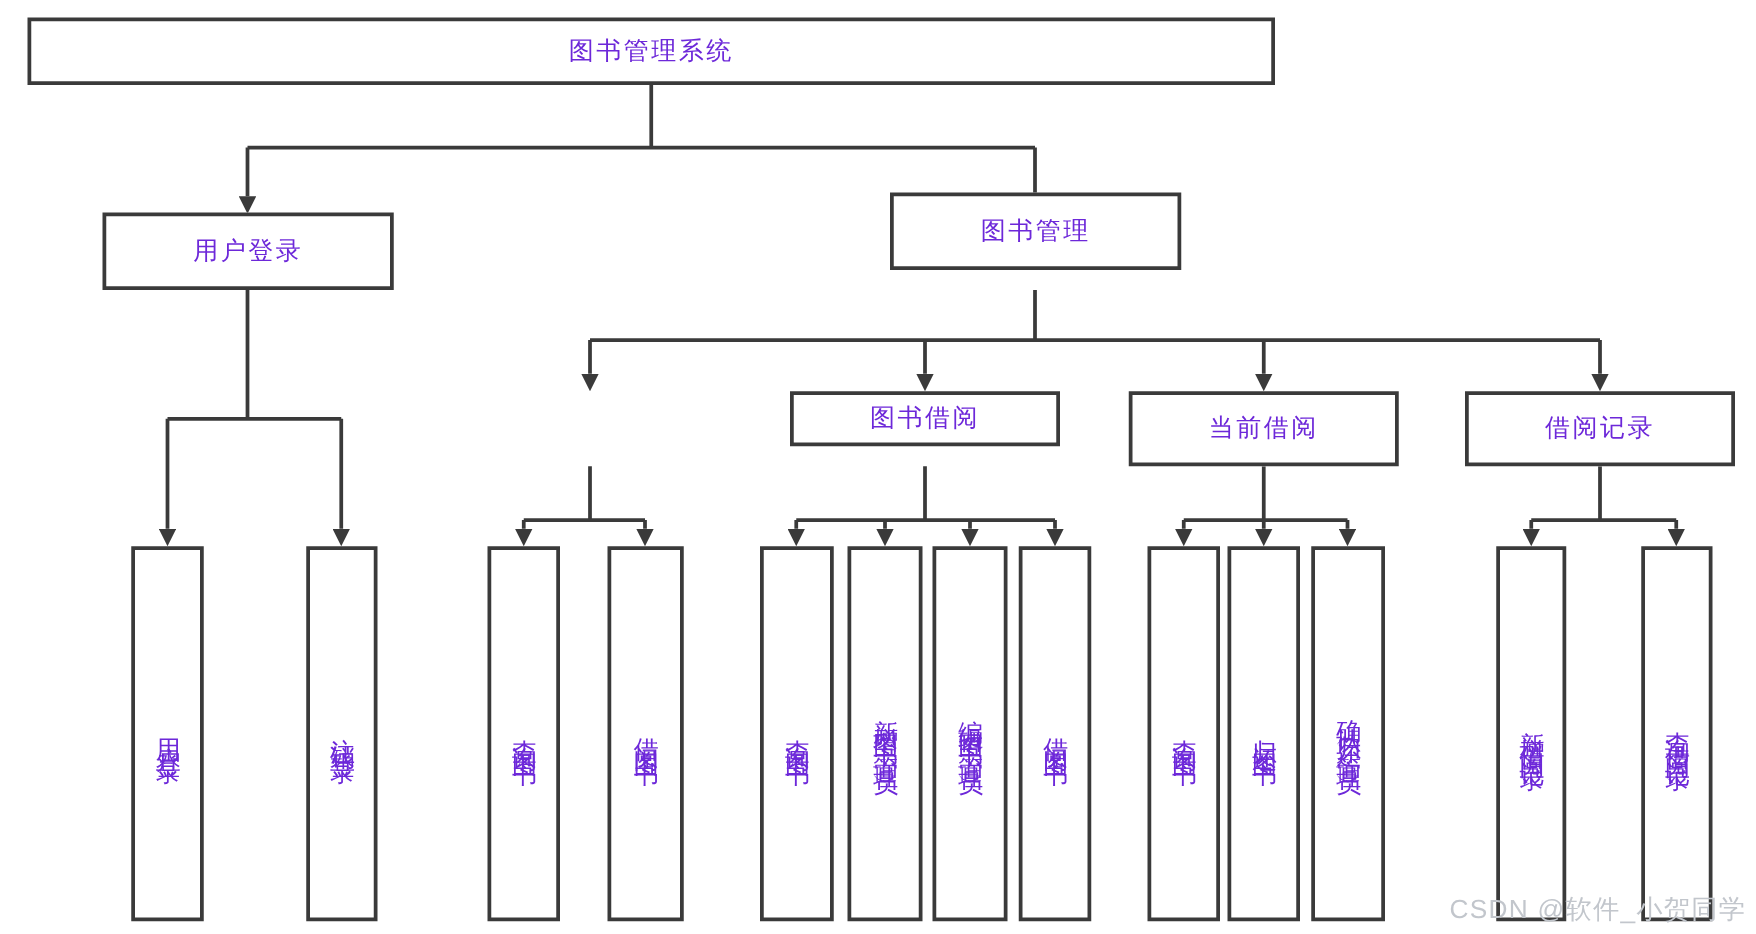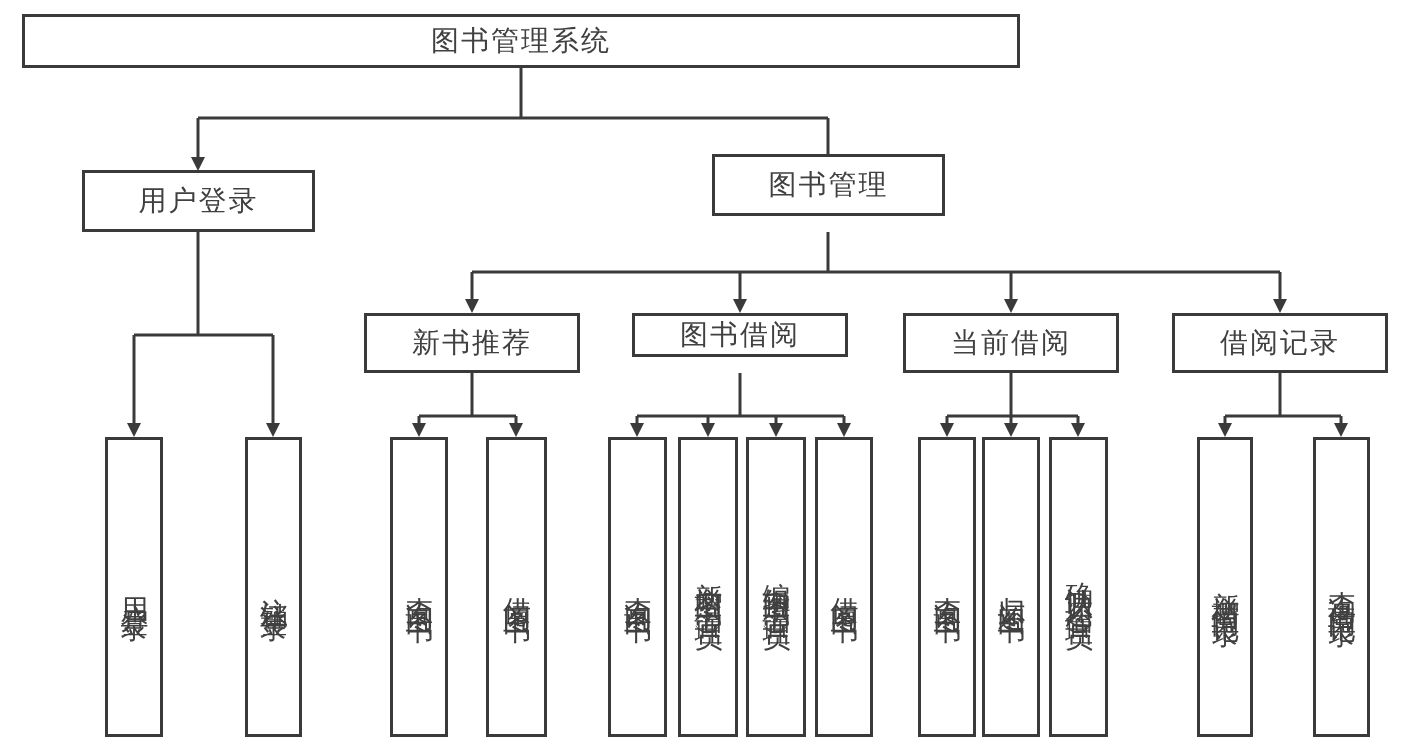--- a/index.html
+++ b/index.html
@@ -9,25 +9,25 @@
     background:#ffffff;
     font-family:"Liberation Sans","DejaVu Sans",sans-serif;
     overflow:hidden;
   }
   .wires{position:absolute;left:0;top:0;pointer-events:none;}
   .box{
     position:absolute;
     box-sizing:border-box;
     border:3px solid #3a3a3a;
     background:#ffffff;
-    color:#404040;
+    color:#6d28d9;
     display:flex;
     align-items:center;
     justify-content:center;
-    font-size:28px;
+    font-size:20px;
     line-height:1;
   }
   .h{letter-spacing:2px;white-space:nowrap;}
   .v{
     writing-mode:vertical-rl;
     text-orientation:mixed;
     letter-spacing:6px;
   }
   #watermark{
     position:absolute;
@@ -100,21 +100,20 @@
         <path d="M1341 416 V423" marker-end="url(#arw)"></path>
       </g>
     </g>
   </svg>
 
   <div class="box h" style="left:22px;top:14px;width:998px;height:54px">图书管理系统</div>
 
   <div class="box h" style="left:82px;top:170px;width:233px;height:62px">用户登录</div>
   <div class="box h" style="left:712px;top:154px;width:233px;height:62px">图书管理</div>
 
-  <div class="box h" style="left:364px;top:313px;width:216px;height:60px">新书推荐</div>
   <div class="box h" style="left:632px;top:313px;width:216px;height:44px">图书借阅</div>
   <div class="box h" style="left:903px;top:313px;width:216px;height:60px">当前借阅</div>
   <div class="box h" style="left:1172px;top:313px;width:216px;height:60px">借阅记录</div>
 
   <div class="box v" style="left:105px;top:437px;width:58px;height:300px">用户登录</div>
   <div class="box v" style="left:245px;top:437px;width:57px;height:300px">注销登录</div>
 
   <div class="box v" style="left:390px;top:437px;width:58px;height:300px">查询图书</div>
   <div class="box v" style="left:486px;top:437px;width:61px;height:300px">借阅图书</div>
 
@@ -123,13 +122,14 @@
   <div class="box v" style="left:746px;top:437px;width:60px;height:300px">编辑图书（管理员）</div>
   <div class="box v" style="left:815px;top:437px;width:58px;height:300px">借阅图书</div>
 
   <div class="box v" style="left:918px;top:437px;width:58px;height:300px">查询图书</div>
   <div class="box v" style="left:982px;top:437px;width:58px;height:300px">归还图书</div>
   <div class="box v" style="left:1049px;top:437px;width:59px;height:300px">确认归还（管理员）</div>
 
   <div class="box v" style="left:1197px;top:437px;width:56px;height:300px">新增借阅记录</div>
   <div class="box v" style="left:1313px;top:437px;width:57px;height:300px">查询借阅记录</div>
 
+  <div id="watermark">CSDN @软件_小贺同学</div>
 </div>
 
 </body></html>

